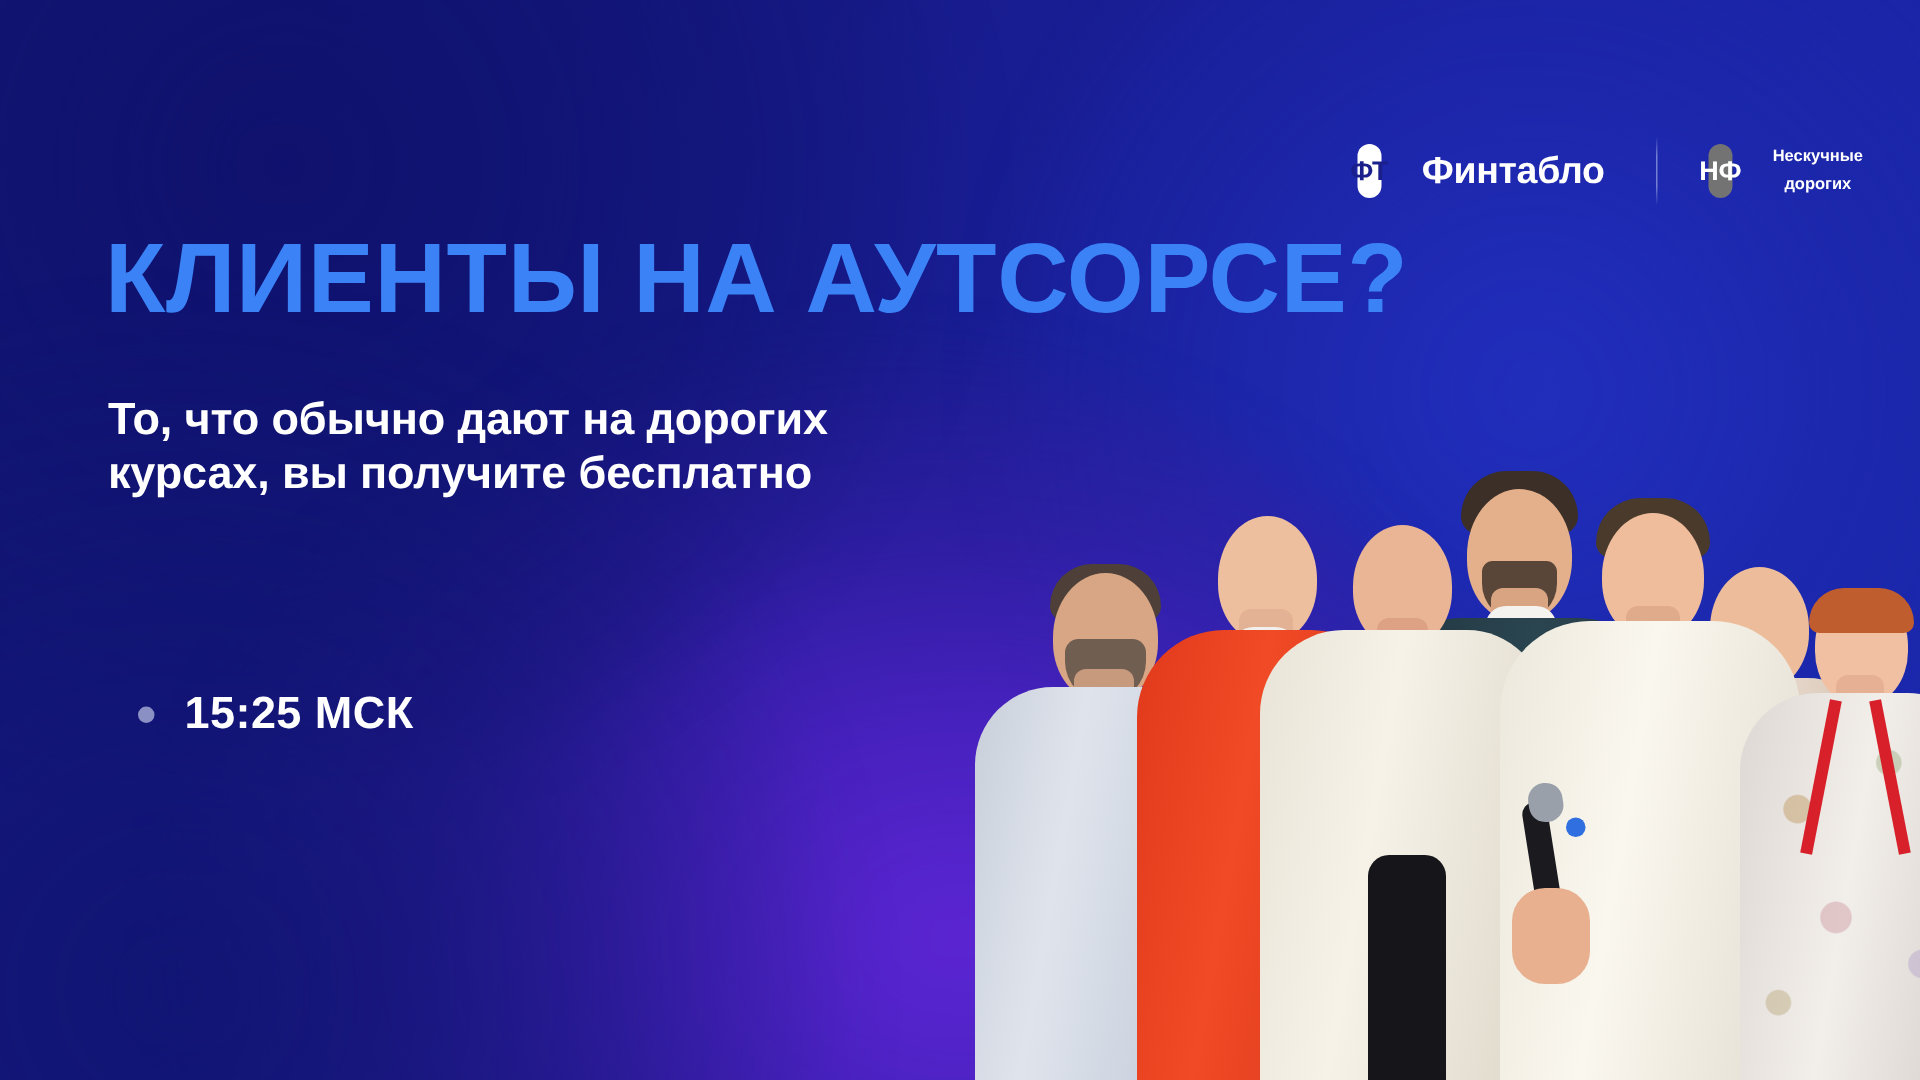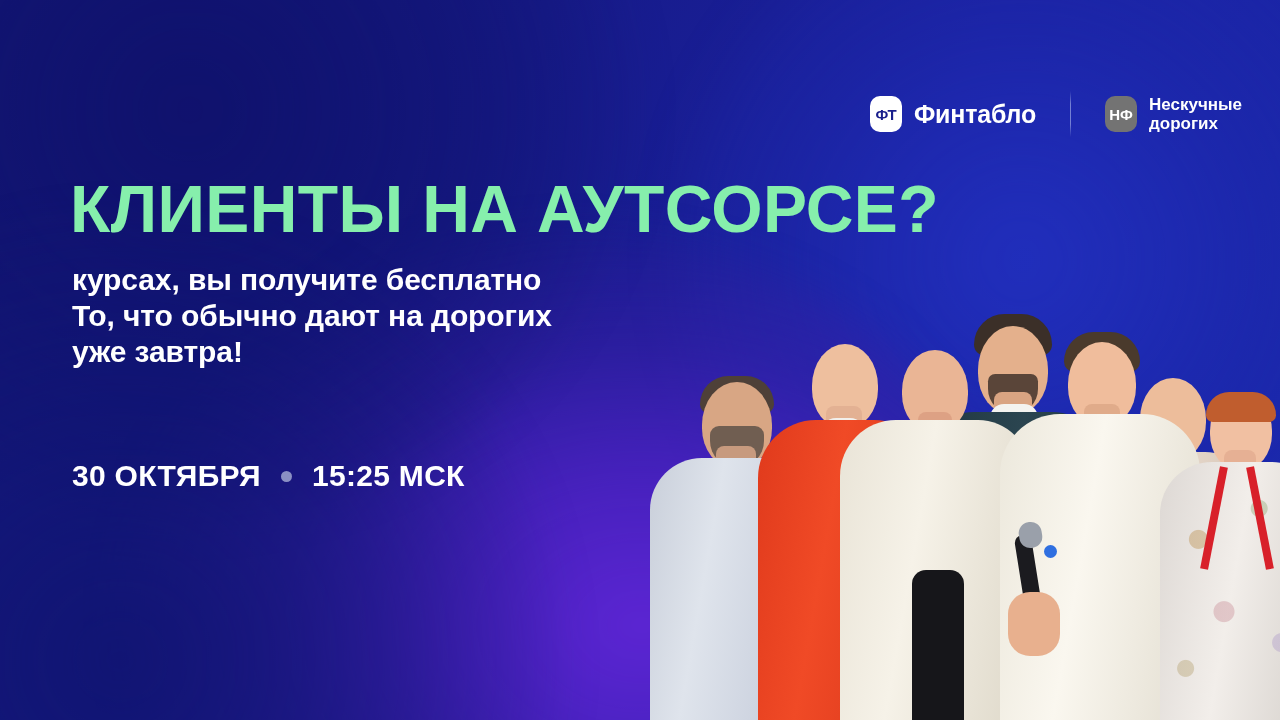--- a/index.html
+++ b/index.html
@@ -94,57 +94,58 @@
   }
 
   .logos {
     position:absolute;
     right:38px; top:86px;
     height:56px;
     display:flex; align-items:center;
   }
   .logo-block { display:flex; align-items:center; }
   .logo-mark {
-    width:32px; height:36px;
+    width:16px; height:36px;
     border-radius:10px;
     display:flex; align-items:center; justify-content:center;
-    font-size:15px; font-weight:700;
+    font-size:18px; font-weight:700;
     letter-spacing:-0.2px;
   }
   .logo-mark.ft { background:#ffffff; color:#1a1f8c; }
   .logo-mark.nf { background:#737373; color:#ffffff; }
   .logo-word {
-    margin-left:12px;
+    margin-left:27px;
     color:#ffffff;
     font-size:25px;
     font-weight:700;
     letter-spacing:-0.2px;
     white-space:nowrap;
   }
   .logo-word.two-line {
-    font-size:17px;
+    font-size:11px;
     line-height:19px;
     font-weight:700;
     letter-spacing:0;
+    text-align:center;
   }
   .logo-divider {
     width:1px; height:46px;
     margin:0 34px;
     background:linear-gradient(180deg,
         rgba(150,162,225,0) 0%,
         rgba(150,162,225,0.72) 28%,
         rgba(150,162,225,0.72) 72%,
         rgba(150,162,225,0) 100%);
   }
 
   
   .headline {
     position:absolute;
-    left:70px; top:176px;
-    color:#86efac;
+    left:70px; top:152px;
+    color:#3b82f6;
     font-size:66px;
     font-weight:700;
     letter-spacing:0.4px;
     line-height:1;
     white-space:nowrap;
     text-transform:uppercase;
   }
 
   .subhead {
     position:absolute;
@@ -324,27 +325,25 @@
         <div>Нескучные</div>
         <div>дорогих</div>
       </div>
     </div>
 
   </div>
 
   <div class="headline">КЛИЕНТЫ НА АУТСОРСЕ?</div>
 
   <div class="subhead">
+    <span class="line">То, что обычно дают на дорогих</span>
     <span class="line">курсах, вы получите бесплатно</span>
-    <span class="line">То, что обычно дают на дорогих</span>
-    <span class="line">уже завтра!</span>
   </div>
 
   <div class="datetime">
-    <span>30 ОКТЯБРЯ</span>
     <span class="dt-dot"></span>
     <span>15:25 МСК</span>
   </div>
 
   <div class="people">
 
     <div class="person pA">
       <div class="hair"></div>
       <div class="head"></div>
       <div class="beard"></div>

